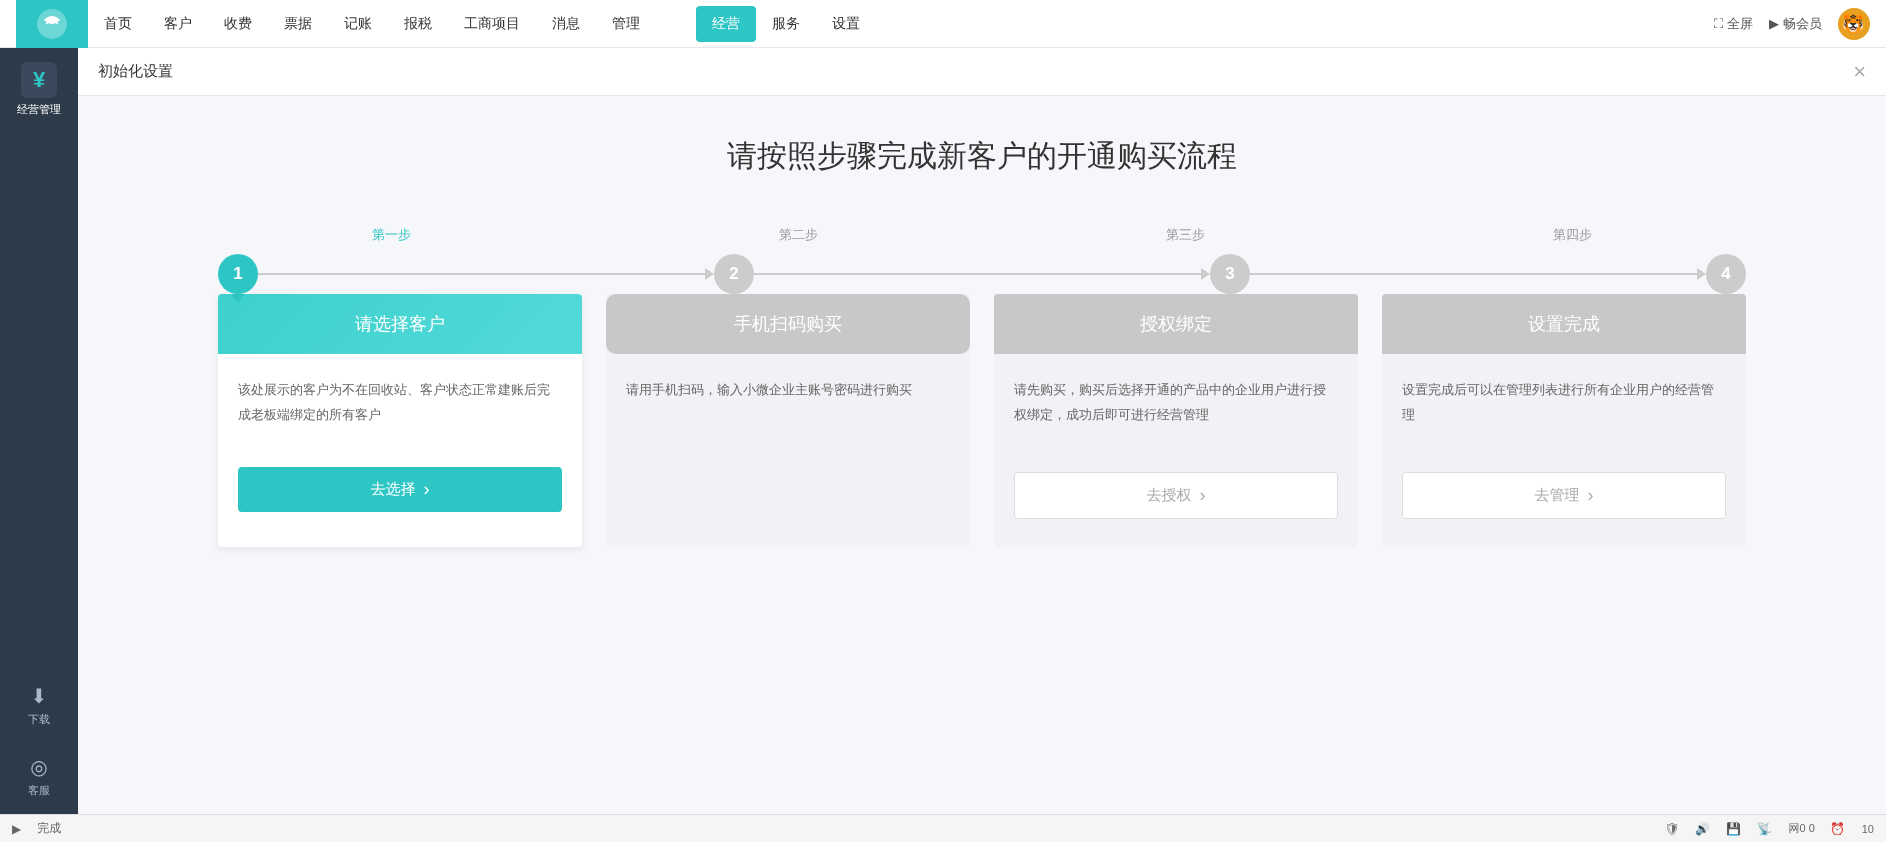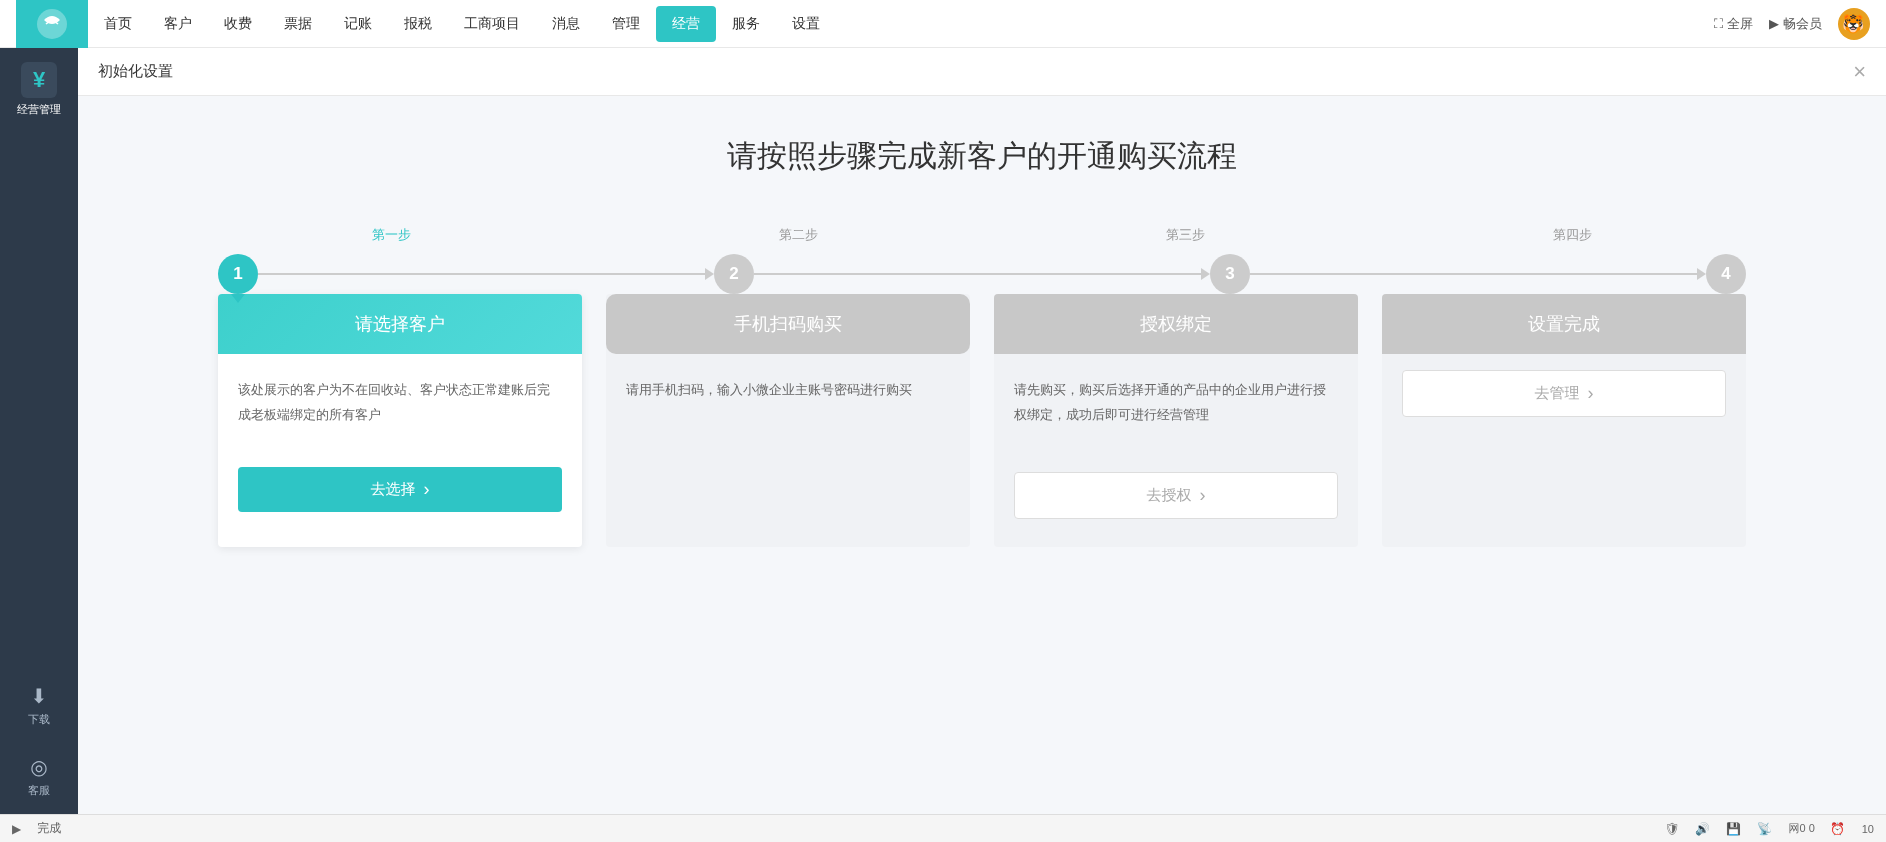--- a/index.html
+++ b/index.html
@@ -16,21 +16,21 @@
       width: 72px; height: 48px; display: flex; align-items: center; justify-content: center;
       background: #2ec5c5; flex-shrink: 0;
     }
     .nav-logo svg { width: 32px; height: 32px; }
     .nav-items { display: flex; align-items: center; flex: 1; gap: 0; }
     .nav-item {
       padding: 0 16px; height: 36px; display: flex; align-items: center;
       font-size: 14px; color: #333; cursor: pointer; white-space: nowrap;
     }
     .nav-item.active {
-      background: #2ec5c5; color: #fff; border-radius: 4px;
+      background: #2ec5c5; color: #fff; border-radius: 4px; margin-left: 40px;
     }
     .nav-right { display: flex; align-items: center; gap: 16px; margin-left: auto; }
     .nav-right-item { display: flex; align-items: center; gap: 4px; font-size: 13px; color: #555; cursor: pointer; }
     .avatar { width: 32px; height: 32px; border-radius: 50%; background: #e8a020; display: flex; align-items: center; justify-content: center; }
 
     
     .main-layout { display: flex; height: calc(842px - 48px); }
 
     
     .sidebar {
@@ -244,20 +244,23 @@
                 <span>去授权</span>
                 <span style="font-size:18px;">›</span>
               </button>
             </div>
           </div>
 
           <div style="flex:1;background:#f0f2f5;border-radius:4px;overflow:hidden;display:flex;flex-direction:column;">
             <div style="background:#c8c8c8;padding:18px 16px;text-align:center;font-size:18px;font-weight:500;color:#fff;">
               <span>设置完成</span>
             </div>
+            <div style="padding:24px 20px;flex:1;font-size:13px;color:#666;line-height:1.9;">
+              <span>设置完成后可以在管理列表进行所有企业用户的经营管理</span>
+            </div>
             <div style="padding:16px 20px 28px;">
               <button style="width:100%;padding:12px;background:#fff;color:#aaa;border:1px solid #ddd;border-radius:4px;font-size:15px;cursor:default;display:flex;align-items:center;justify-content:center;gap:8px;">
                 <span>去管理</span>
                 <span style="font-size:18px;">›</span>
               </button>
             </div>
           </div>
         </div>
       </div>
     </div>

